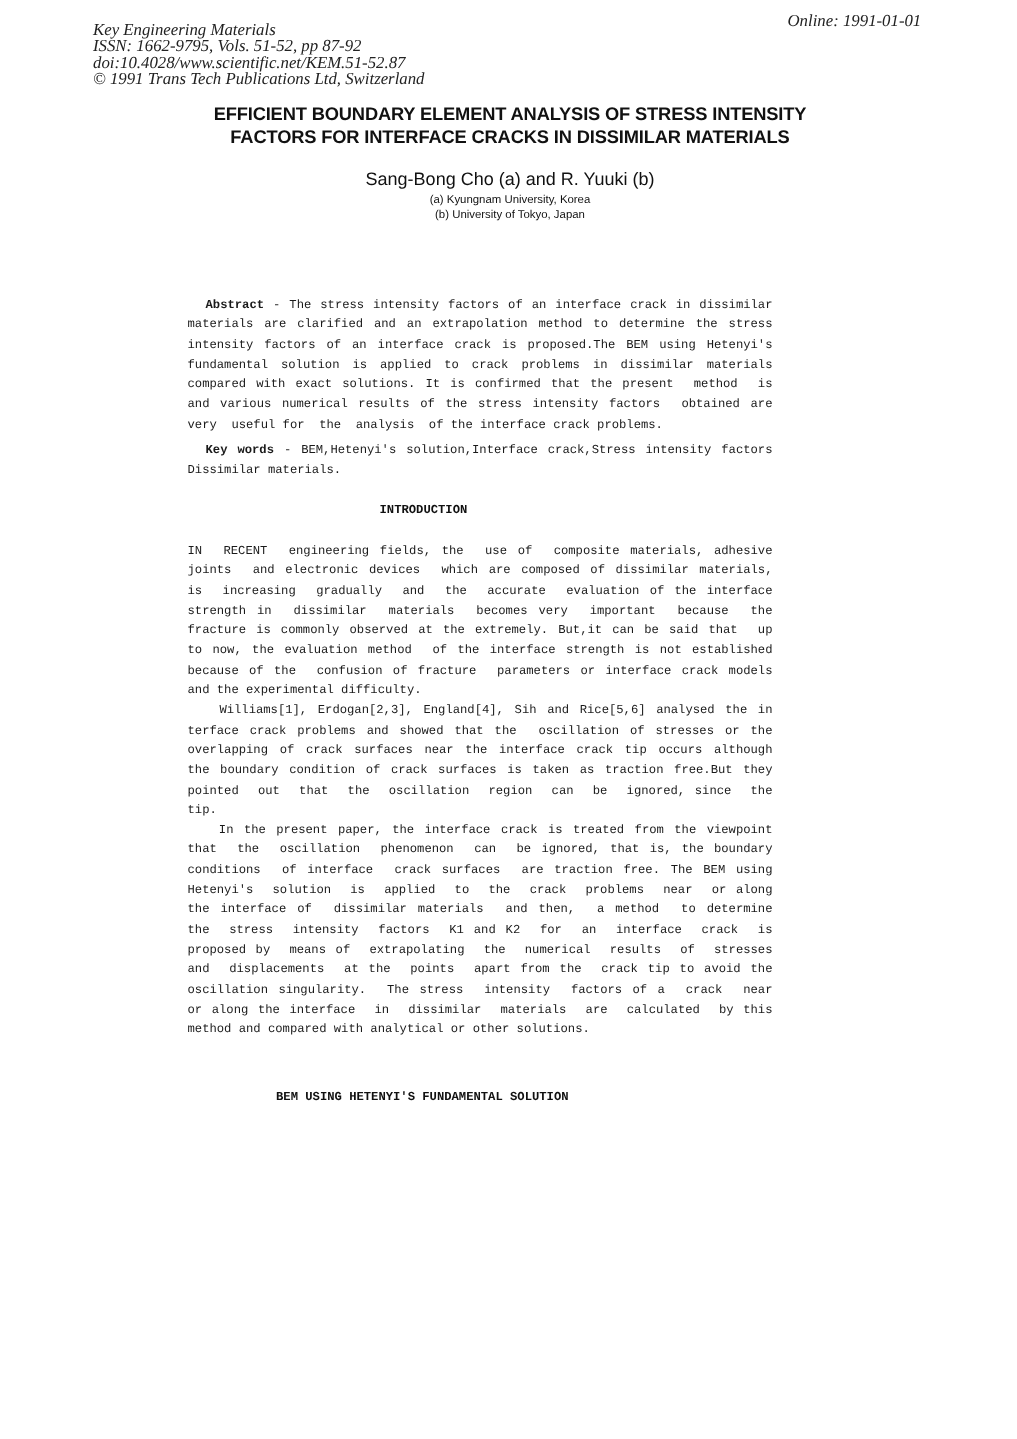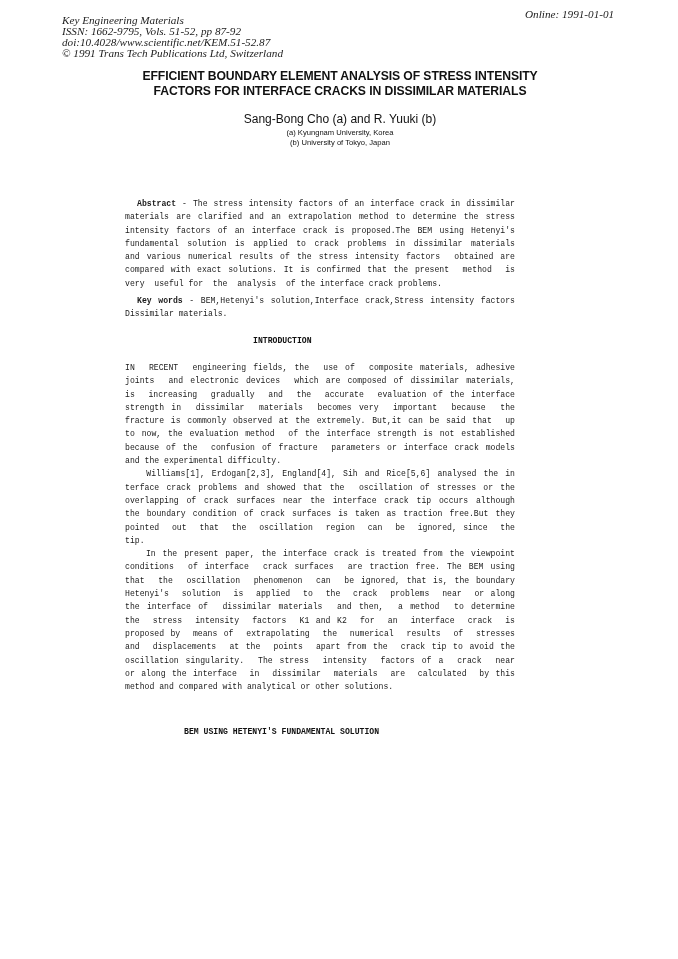--- a/index.html
+++ b/index.html
@@ -112,22 +112,22 @@
 <div class="affils">
   <div>(a) Kyungnam University, Korea</div>
   <div>(b) University of Tokyo, Japan</div>
 </div>
 
 <div class="body-text abstract">
   <span class="line"><b class="lead">Abstract</b><span> - The stress intensity factors of an interface crack in dissimilar</span></span>
   <span class="line">materials are clarified and an extrapolation method to determine the stress</span>
   <span class="line">intensity factors of an interface crack is proposed.The BEM using Hetenyi's</span>
   <span class="line">fundamental solution is applied to crack problems in dissimilar materials</span>
+  <span class="line">compared with exact solutions. It is confirmed that the present  method  is</span>
   <span class="line">and various numerical results of the stress intensity factors  obtained are</span>
-  <span class="line">compared with exact solutions. It is confirmed that the present  method  is</span>
   <span class="line last">very  useful for  the  analysis  of the interface crack problems.</span>
 </div>
 
 <div class="body-text keywords">
   <span class="line"><b class="lead">Key words</b><span> - BEM,Hetenyi's solution,Interface crack,Stress intensity factors</span></span>
   <span class="line last">Dissimilar materials.</span>
 </div>
 
 <div class="heading h-intro">INTRODUCTION</div>
 
@@ -140,22 +140,22 @@
     <span class="line">to now, the evaluation method  of the interface strength is not established</span>
     <span class="line">because of the  confusion of fracture  parameters or interface crack models</span>
     <span class="line last">and the experimental difficulty.</span>
     <span class="line">   Williams[1], Erdogan[2,3], England[4], Sih and Rice[5,6] analysed the in</span>
     <span class="line">terface crack problems and showed that the  oscillation of stresses or the</span>
     <span class="line">overlapping of crack surfaces near the interface crack tip occurs although</span>
     <span class="line">the boundary condition of crack surfaces is taken as traction free.But they</span>
     <span class="line">pointed  out  that  the  oscillation  region  can  be  ignored, since  the</span>
     <span class="line last">tip.</span>
     <span class="line">   In the present paper, the interface crack is treated from the viewpoint</span>
+    <span class="line">that  the  oscillation  phenomenon  can  be ignored, that is, the boundary</span>
     <span class="line">conditions  of interface  crack surfaces  are traction free. The BEM using</span>
-    <span class="line">that  the  oscillation  phenomenon  can  be ignored, that is, the boundary</span>
     <span class="line">Hetenyi's  solution  is  applied  to  the  crack  problems  near  or along</span>
     <span class="line">the interface of  dissimilar materials  and then,  a method  to determine</span>
     <span class="line">the  stress  intensity  factors  K1 and K2  for  an  interface  crack  is</span>
     <span class="line">proposed by  means of  extrapolating  the  numerical  results  of  stresses</span>
     <span class="line">and  displacements  at the  points  apart from the  crack tip to avoid the</span>
     <span class="line">oscillation singularity.  The stress  intensity  factors of a  crack  near</span>
     <span class="line">or along the interface  in  dissimilar  materials  are  calculated  by this</span>
     <span class="line last">method and compared with analytical or other solutions.</span>
   </div>
 

